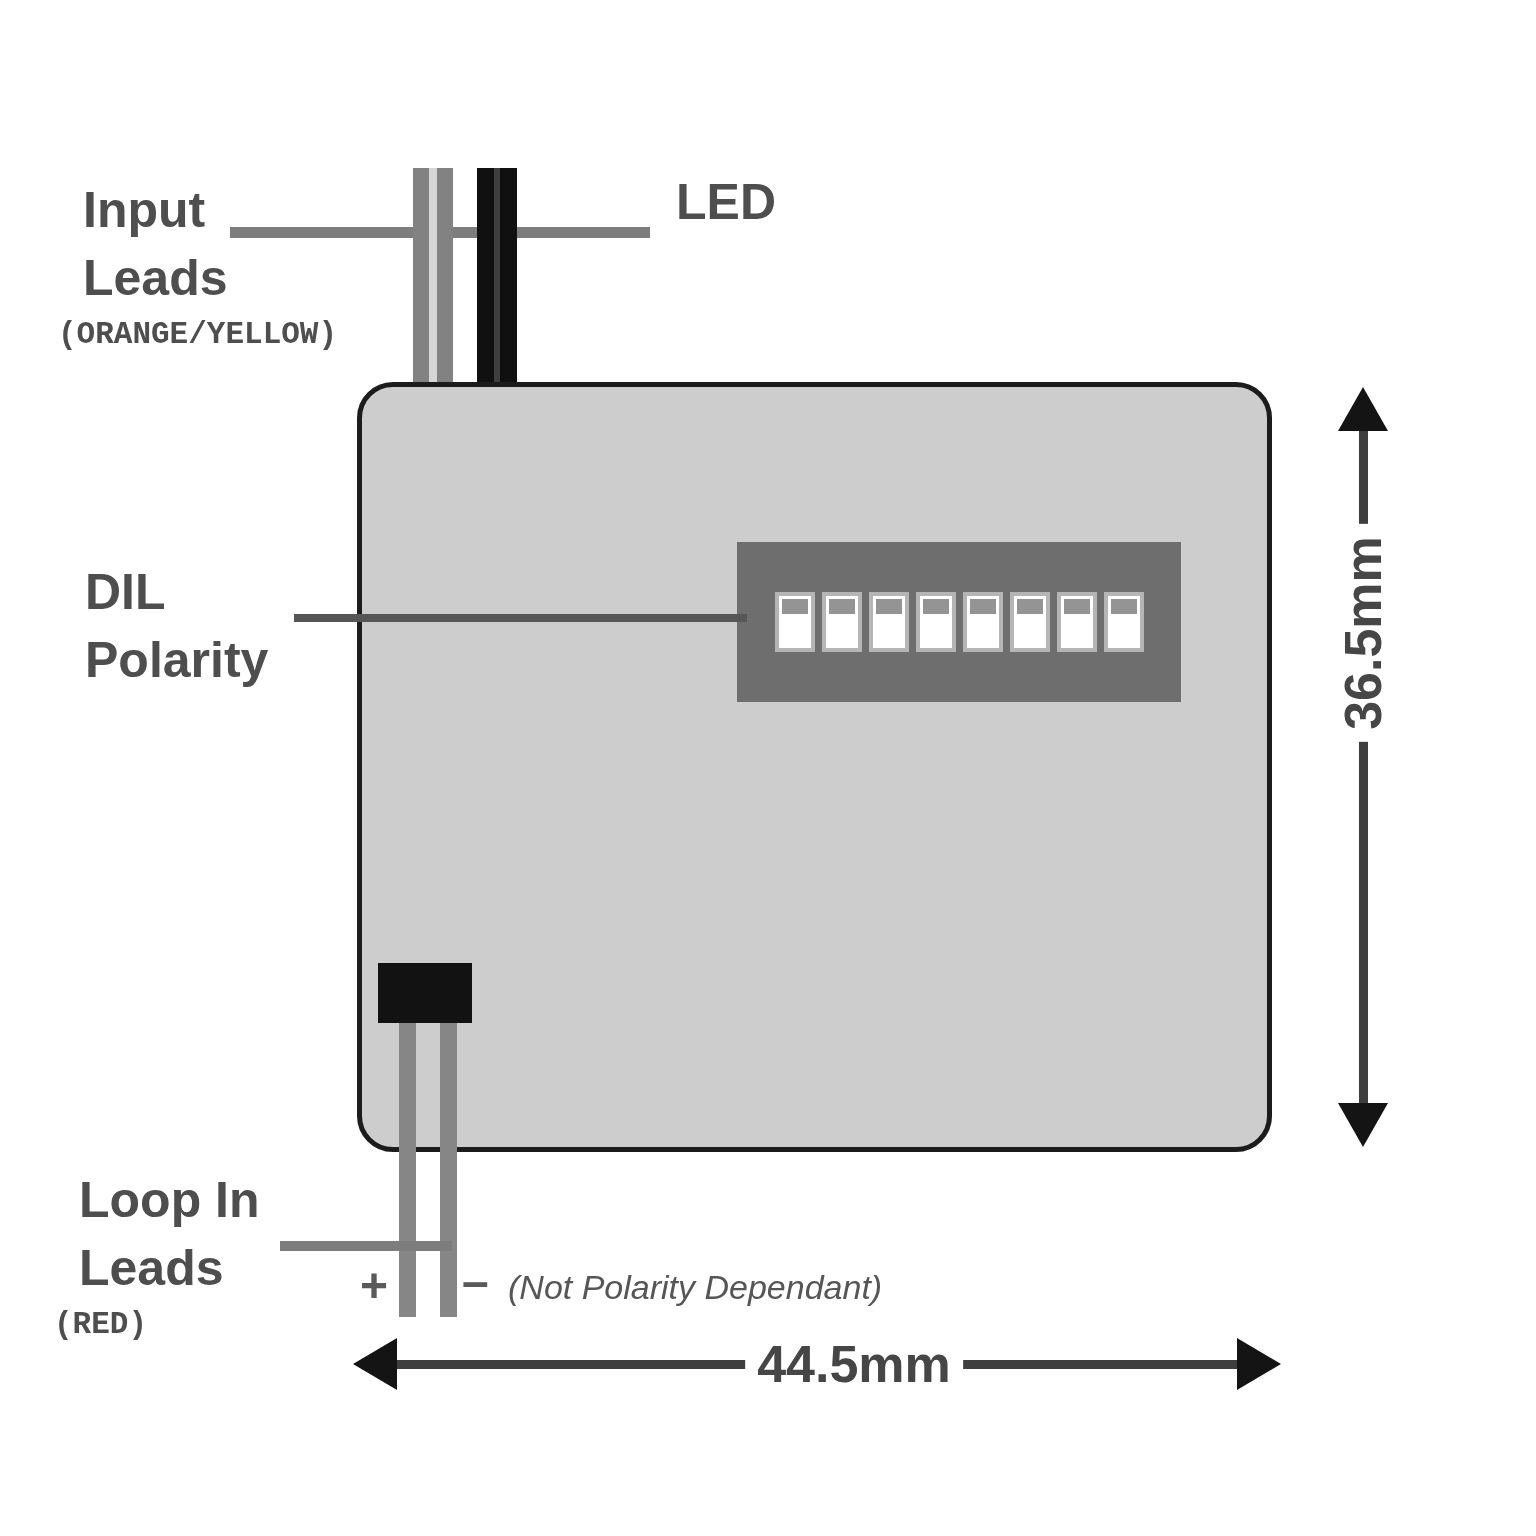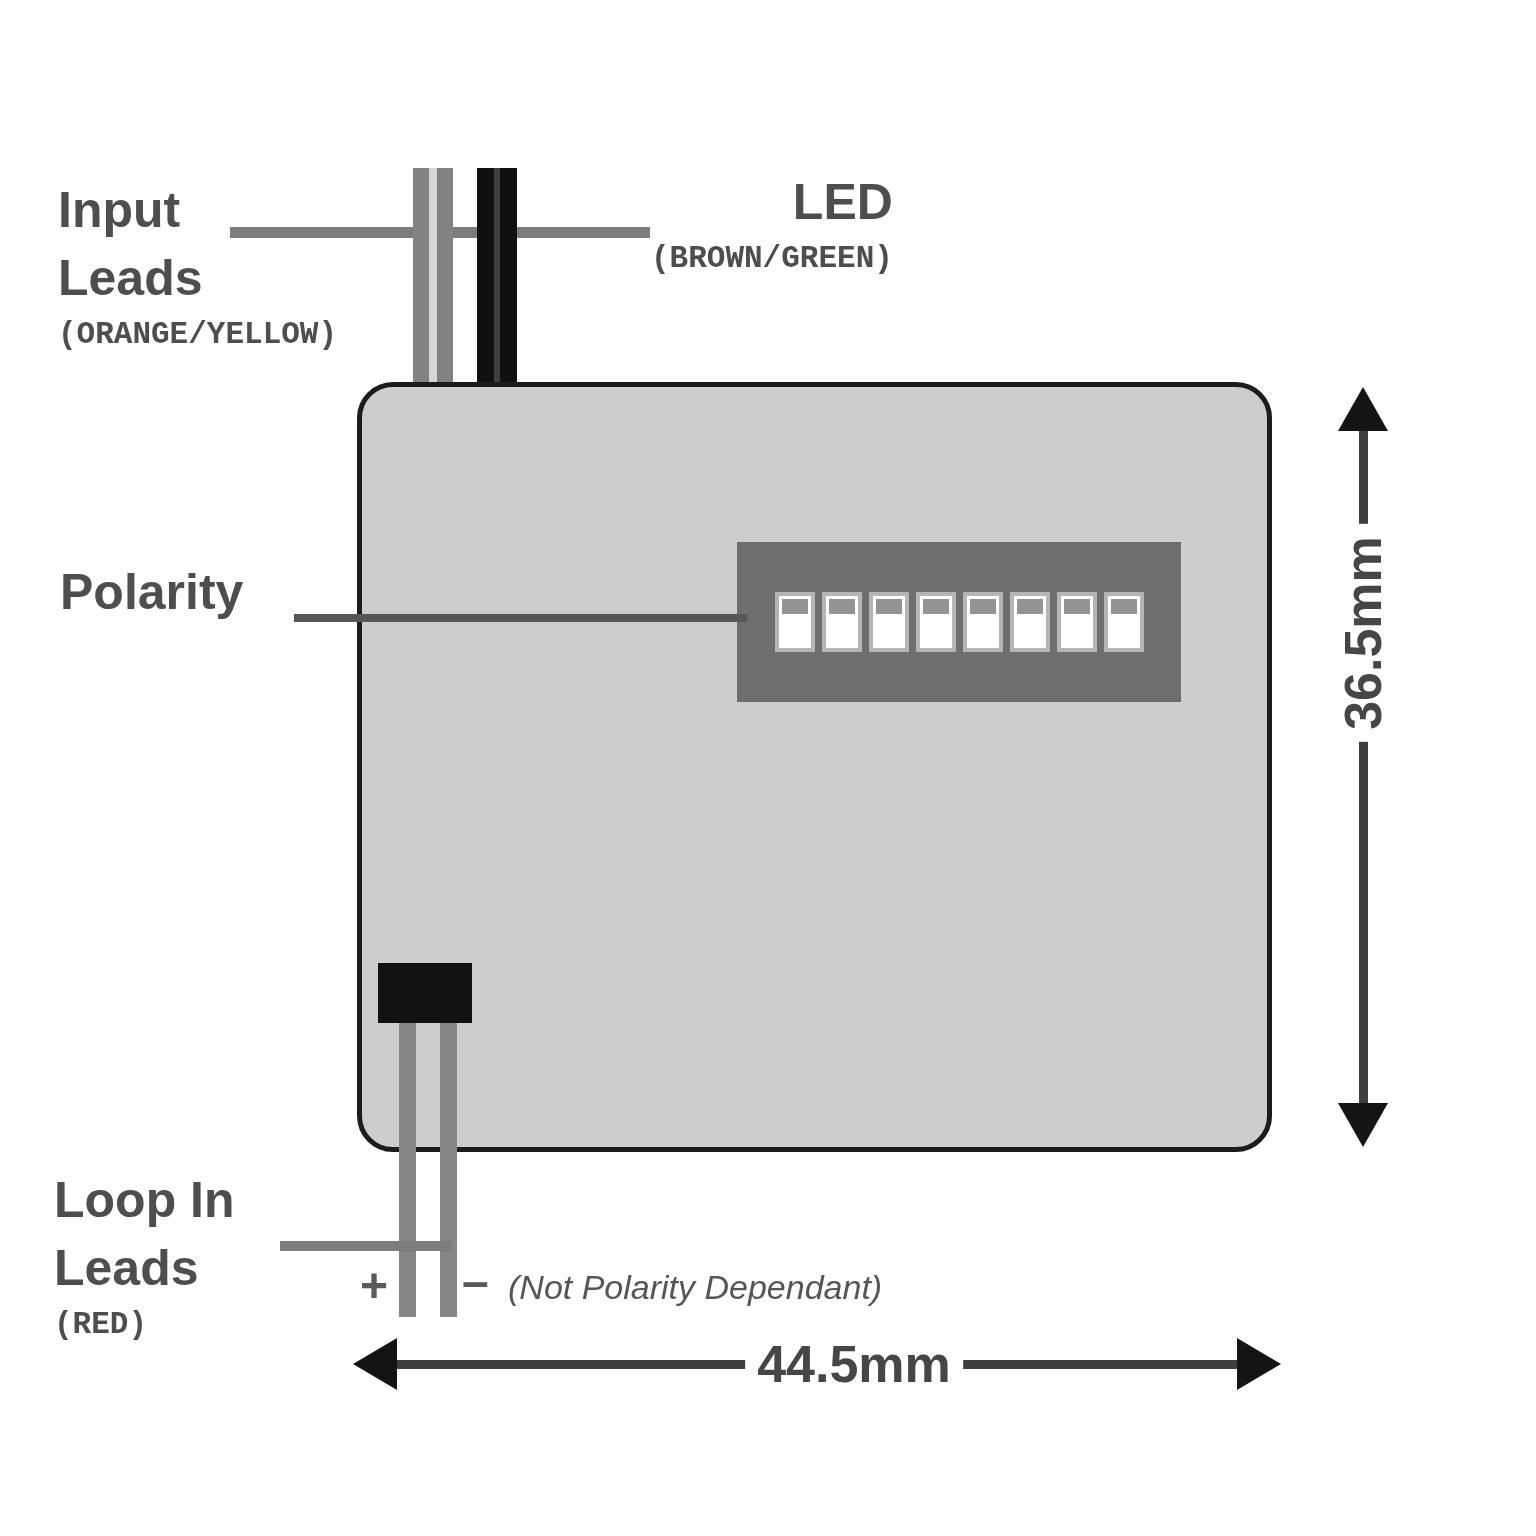--- a/index.html
+++ b/index.html
@@ -54,21 +54,21 @@
   
   .pointer{position:absolute;background:#7d7d7d;}
   .pointer.top-line{left:230px;top:227px;width:420px;height:11px;}
   .pointer.dil-line{left:294px;top:614px;width:453px;height:8px;background:#565656;}
   .pointer.loop-line{left:280px;top:1241px;width:172px;height:10px;}
   
   .lbl{
     position:absolute;color:#4e4e4e;font-weight:700;
     font-size:50px;line-height:68px;white-space:nowrap;
   }
-  .lbl .line{display:block;}
+  .lbl .line{display:block;margin-left:25px;}
   .lbl .note{display:block;font-size:31px;line-height:40px;margin-top:3px;font-family:Liberation Mono, monospace;}
   .lbl-input{left:58px;top:176px;}
   .lbl-led{left:651px;top:168px;text-align:right;}
   .lbl-dil{left:60px;top:558px;}
   .lbl-loop{left:54px;top:1166px;}
   .sign{
     position:absolute;color:#5a5a5a;font-weight:700;font-size:48px;line-height:52px;
   }
   .sign.plus{left:360px;top:1260px;}
   .sign.minus{left:462px;top:1256px;}
@@ -147,24 +147,24 @@
   <div class="pointer loop-line"></div>
 
   <div class="lbl lbl-input">
     <span class="line">Input</span>
     <span class="line">Leads</span>
     <span class="note">(ORANGE/YELLOW)</span>
   </div>
 
   <div class="lbl lbl-led">
     <span class="line">LED</span>
-    <span class="note">(BROWN/GREEN)</span>
   </div>
 
   <div class="lbl lbl-dil">
+    <span class="line">DIL</span>
     <span class="line">Polarity</span>
   </div>
 
   <div class="lbl lbl-loop">
     <span class="line">Loop In</span>
     <span class="line">Leads</span>
     <span class="note">(RED)</span>
   </div>
 
   <div class="sign plus">+</div>

